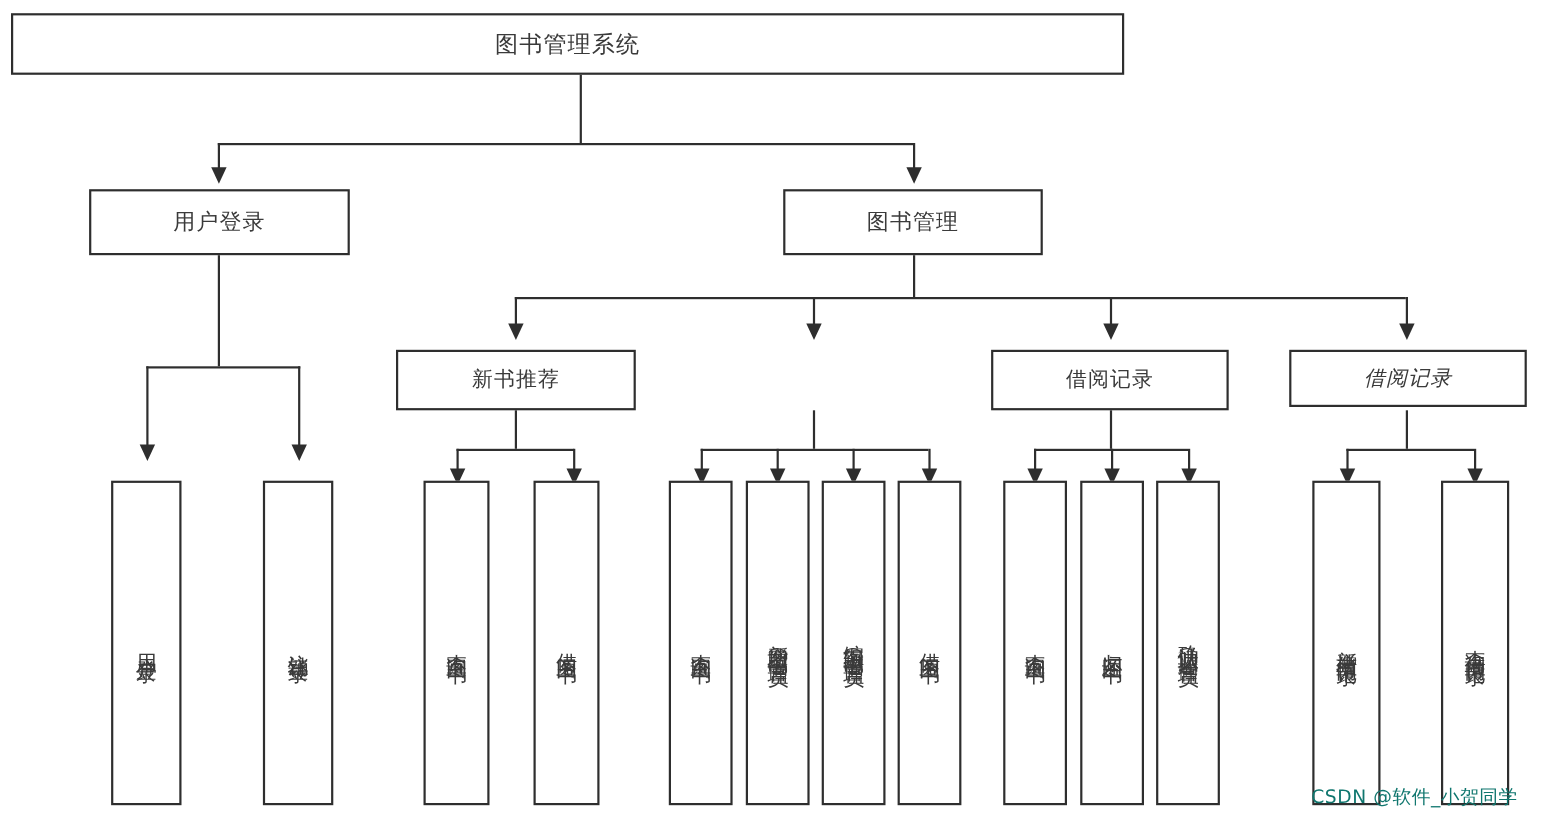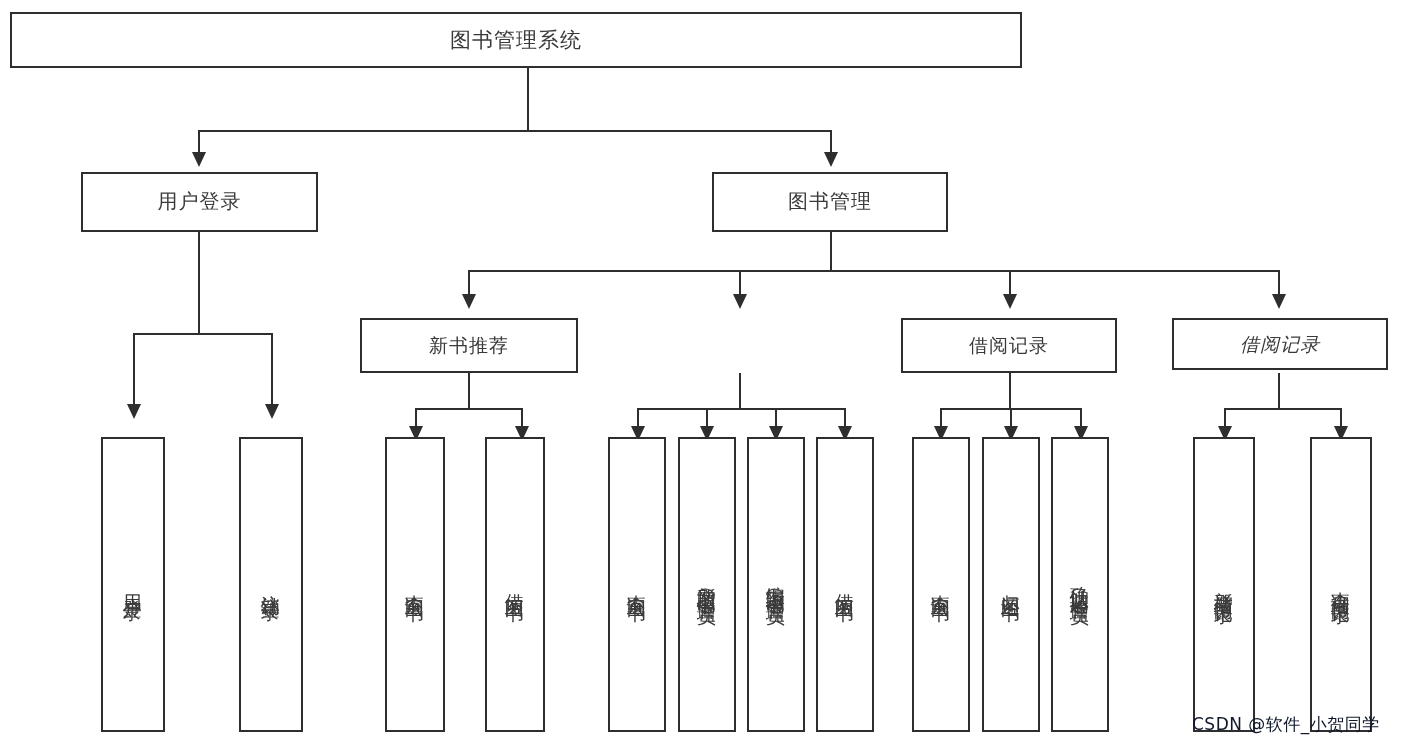--- a/index.html
+++ b/index.html
@@ -46,21 +46,21 @@
     width:0;height:0;
     border-left:7px solid transparent;
     border-right:7px solid transparent;
     border-top:15px solid #2e2e2e;
   }
 
   
   .watermark{
     position:absolute;
     font-size:17px;
-    color:#0f172a;
+    color:#0f766e;
     letter-spacing:0.5px;
     white-space:nowrap;
     font-family:"DejaVu Sans","Liberation Sans",sans-serif;
   }
 </style>
 </head>
 <body>
 
 <div id="stage">
 

